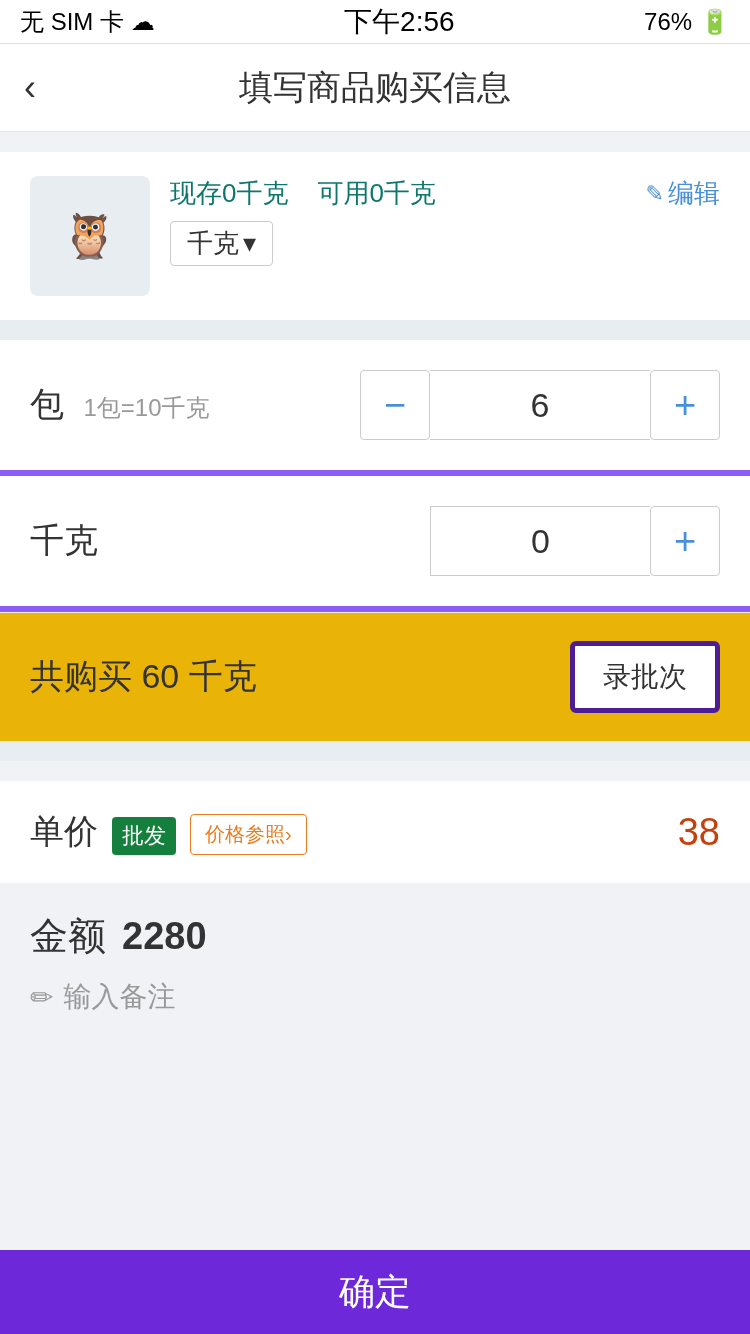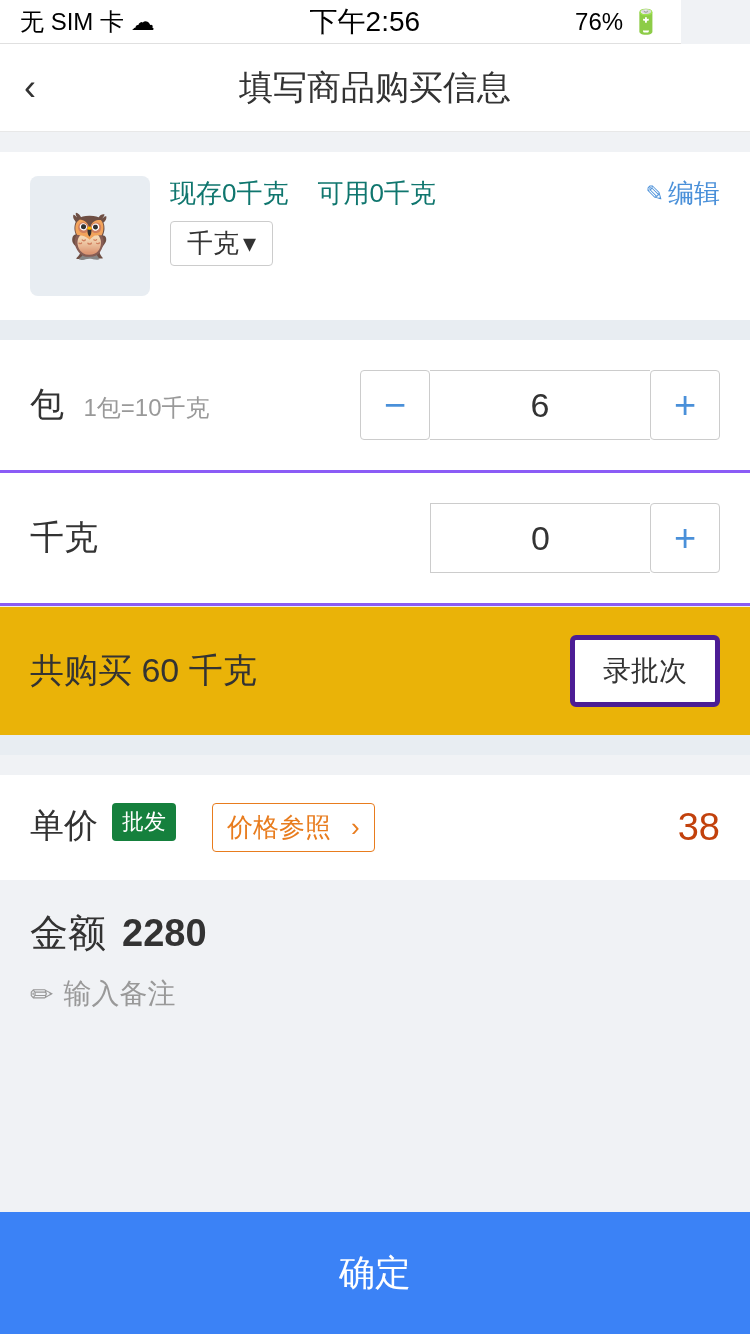--- a/index.html
+++ b/index.html
@@ -7,21 +7,21 @@
     body {
       width: 750px;
       min-height: 1334px;
       font-family: -apple-system, "PingFang SC", "Helvetica Neue", Arial, sans-serif;
       background: #f0f2f5;
       position: relative;
     }
 
     
     .status-bar {
-      width: 681px;
+      width: 750px;
       height: 44px;
       background: #fff;
       display: flex;
       align-items: center;
       justify-content: space-between;
       padding: 0 20px;
       font-size: 26px;
       color: #000;
       border-bottom: 1px solid #e0e0e0;
     }
@@ -100,21 +100,21 @@
     }
 
     
     .qty-section {
       background: #fff;
     }
     .qty-row {
       display: flex;
       align-items: center;
       padding: 30px;
-      border-bottom: 3px solid #8b5cf6;
+      border-bottom: 6px solid #8b5cf6;
     }
     .qty-label {
       font-size: 34px;
       color: #333;
       flex: 1;
     }
     .qty-sublabel {
       font-size: 24px;
       color: #999;
       margin-left: 10px;
@@ -174,38 +174,37 @@
     .price-section {
       background: #fff;
       margin-top: 20px;
       padding: 28px 30px;
     }
     .price-row {
       display: flex;
       align-items: center;
       justify-content: space-between;
     }
-    .price-left { display: flex; align-items: flex-start; gap: 14px; }
+    .price-left { display: flex; align-items: flex-end; gap: 14px; }
     .price-label { font-size: 34px; color: #333; }
     .badge-pifa {
       background: #15803d;
       color: #fff;
       font-size: 22px;
       padding: 4px 10px;
       border-radius: 4px;
     }
     .price-ref-btn {
       border: 1px solid #e87c1e;
       border-radius: 4px;
       padding: 6px 14px;
-      font-size: 26px;
+      font-size: 20px;
       color: #e87c1e;
-      display: flex; align-items: center; gap: 20px;
-      cursor: pointer;
-      margin-left: 22px;
+      display: flex; align-items: center; gap: 0;
+      cursor: pointer;
     }
     .price-value {
       font-size: 38px;
       color: #c2410c;
       font-weight: 500;
     }
 
     
     .amount-section {
       background: #f0f2f5;
@@ -232,22 +231,22 @@
       min-height: 280px;
       background: #f0f2f5;
     }
 
     
     .confirm-bar {
       position: fixed;
       bottom: 0;
       left: 0;
       width: 750px;
-      height: 122px;
-      background: #3b82f6;
+      height: 84px;
+      background: #6d28d9;
       display: flex;
       align-items: center;
       justify-content: center;
       cursor: pointer;
     }
     .confirm-text {
       font-size: 36px;
       color: #fff;
       font-weight: 500;
     }

